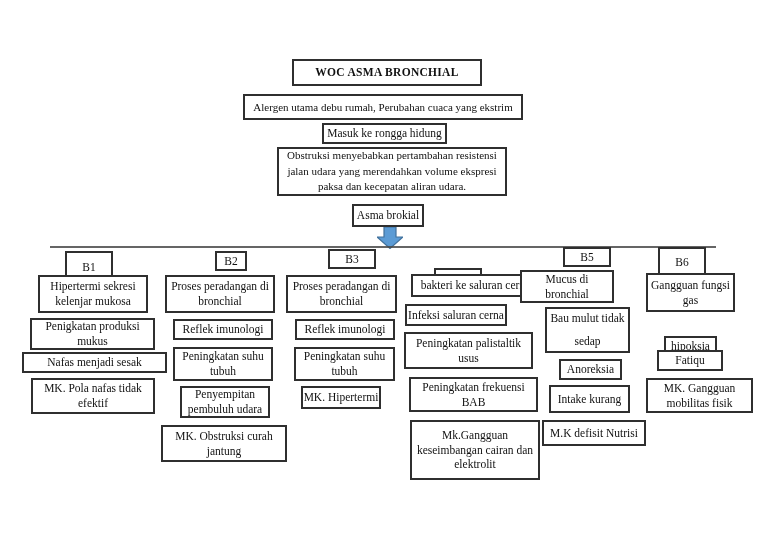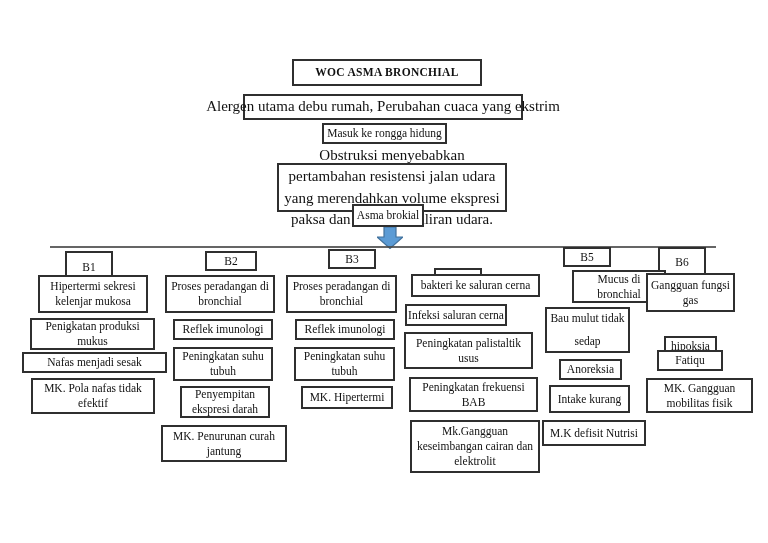--- a/index.html
+++ b/index.html
@@ -11,75 +11,75 @@
   .box {
     position:absolute; box-sizing:border-box;
     border:2px solid var(--box-border,#2f2f2f);
     background:#fff;
     display:flex; align-items:center; justify-content:center;
     text-align:center; font-size:11.5px; line-height:1.28;
     padding:1px 3px;
   }
   .bold { font-weight:bold; letter-spacing:.3px; }
   .nw   { white-space:nowrap; }
-  .sm   { font-size:15px; }
+  .sm   { font-size:11px; }
   .tall { line-height:2.0; }
   .hline {
     position:absolute; left:50px; top:246px; width:666px; height:0;
     border-top:2px solid var(--line-color,#4a4a4a); opacity:.85;
   }
   .arrow { position:absolute; left:377px; top:227px; }
 </style>
 </head>
 <body>
 
 <div class="page" style="--box-border: #2f2f2f; --line-color: #4a4a4a;">
 
   <div class="box bold" style="left:292px;top:59px;width:190px;height:27px">WOC ASMA BRONCHIAL</div>
   <div class="box nw sm" style="left:243px;top:94px;width:280px;height:26px">Alergen utama debu rumah, Perubahan cuaca yang ekstrim</div>
   <div class="box nw" style="left:322px;top:123px;width:125px;height:21px">Masuk ke rongga hidung</div>
-  <div class="box sm" style="left:277px;top:163px;width:230px;height:49px;line-height:1.42">Obstruksi menyebabkan pertambahan resistensi jalan udara yang merendahkan volume ekspresi paksa dan kecepatan aliran udara.</div>
+  <div class="box sm" style="left:277px;top:147px;width:230px;height:49px;line-height:1.42">Obstruksi menyebabkan pertambahan resistensi jalan udara yang merendahkan volume ekspresi paksa dan kecepatan aliran udara.</div>
   <div class="box nw" style="left:352px;top:204px;width:72px;height:23px">Asma brokial</div>
 
   <svg class="arrow" width="26" height="22" viewBox="0 0 26 22">
     <polygon points="7,0 19,0 19,10 26,10 13,21.5 0,10 7,10" stroke-width="1.2" style="fill: rgb(91, 155, 213); stroke: rgb(65, 113, 156);"></polygon>
   </svg>
 
   <div class="hline"></div>
 
   <div class="box nw" style="left:65px;top:251px;width:48px;height:32px">B1</div>
-  <div class="box nw" style="left:205px;top:251px;width:52px;height:20px">B2</div>
+  <div class="box nw" style="left:215px;top:251px;width:32px;height:20px">B2</div>
   <div class="box nw" style="left:328px;top:249px;width:48px;height:20px">B3</div>
   <div class="box nw" style="left:434px;top:268px;width:48px;height:21px">B4</div>
   <div class="box nw" style="left:563px;top:247px;width:48px;height:20px">B5</div>
   <div class="box nw" style="left:658px;top:247px;width:48px;height:30px">B6</div>
 
   <div class="box" style="left:38px;top:275px;width:110px;height:38px">Hipertermi sekresi kelenjar mukosa</div>
   <div class="box nw" style="left:22px;top:352px;width:145px;height:21px">Nafas menjadi sesak</div>
   <div class="box" style="left:30px;top:318px;width:125px;height:32px">Penigkatan produksi mukus</div>
   <div class="box" style="left:31px;top:378px;width:124px;height:36px">MK. Pola nafas tidak efektif</div>
 
   <div class="box" style="left:165px;top:275px;width:110px;height:38px">Proses peradangan di bronchial</div>
   <div class="box nw" style="left:173px;top:319px;width:100px;height:21px">Reflek imunologi</div>
   <div class="box" style="left:173px;top:347px;width:100px;height:34px">Peningkatan suhu tubuh</div>
-  <div class="box" style="left:180px;top:386px;width:90px;height:32px">Penyempitan ekspresi darah</div>
-  <div class="box" style="left:161px;top:425px;width:126px;height:37px">MK. Penurunan curah jantung</div>
+  <div class="box" style="left:180px;top:386px;width:90px;height:32px">Penyempitan pembuluh udara</div>
+  <div class="box" style="left:161px;top:425px;width:126px;height:37px">MK. Obstruksi curah jantung</div>
 
   <div class="box" style="left:286px;top:275px;width:111px;height:38px">Proses peradangan di bronchial</div>
   <div class="box nw" style="left:295px;top:319px;width:100px;height:21px">Reflek imunologi</div>
   <div class="box" style="left:294px;top:347px;width:101px;height:34px">Peningkatan suhu tubuh</div>
-  <div class="box nw" style="left:301px;top:386px;width:92px;height:23px">MK. Hipertermi</div>
+  <div class="box nw" style="left:301px;top:386px;width:80px;height:23px">MK. Hipertermi</div>
 
   <div class="box nw" style="left:411px;top:274px;width:129px;height:23px">bakteri ke saluran cerna</div>
   <div class="box nw" style="left:405px;top:304px;width:102px;height:22px">Infeksi saluran cerna</div>
   <div class="box" style="left:404px;top:332px;width:129px;height:37px">Peningkatan palistaltik usus</div>
   <div class="box" style="left:409px;top:377px;width:129px;height:35px">Peningkatan frekuensi BAB</div>
-  <div class="box" style="left:410px;top:420px;width:130px;height:53px">Mk.Gangguan keseimbangan cairan dan elektrolit</div>
+  <div class="box" style="left:410px;top:420px;width:130px;height:60px">Mk.Gangguan keseimbangan cairan dan elektrolit</div>
 
-  <div class="box" style="left:572px;top:270px;width:94px;height:33px">Mucus di bronchial</div>
+  <div class="box" style="left:520px;top:270px;width:94px;height:33px">Mucus di bronchial</div>
   <div class="box tall" style="left:545px;top:307px;width:85px;height:46px">Bau mulut tidak sedap</div>
   <div class="box nw" style="left:559px;top:359px;width:63px;height:21px">Anoreksia</div>
   <div class="box nw" style="left:549px;top:385px;width:81px;height:28px">Intake kurang</div>
   <div class="box nw" style="left:542px;top:420px;width:104px;height:26px">M.K defisit Nutrisi</div>
 
   <div class="box" style="left:646px;top:273px;width:89px;height:39px">Gangguan fungsi gas</div>
   <div class="box nw" style="left:664px;top:336px;width:53px;height:21px">hipoksia</div>
   <div class="box nw" style="left:657px;top:350px;width:66px;height:21px">Fatiqu</div>
   <div class="box" style="left:646px;top:378px;width:107px;height:35px">MK. Gangguan mobilitas fisik</div>
 

